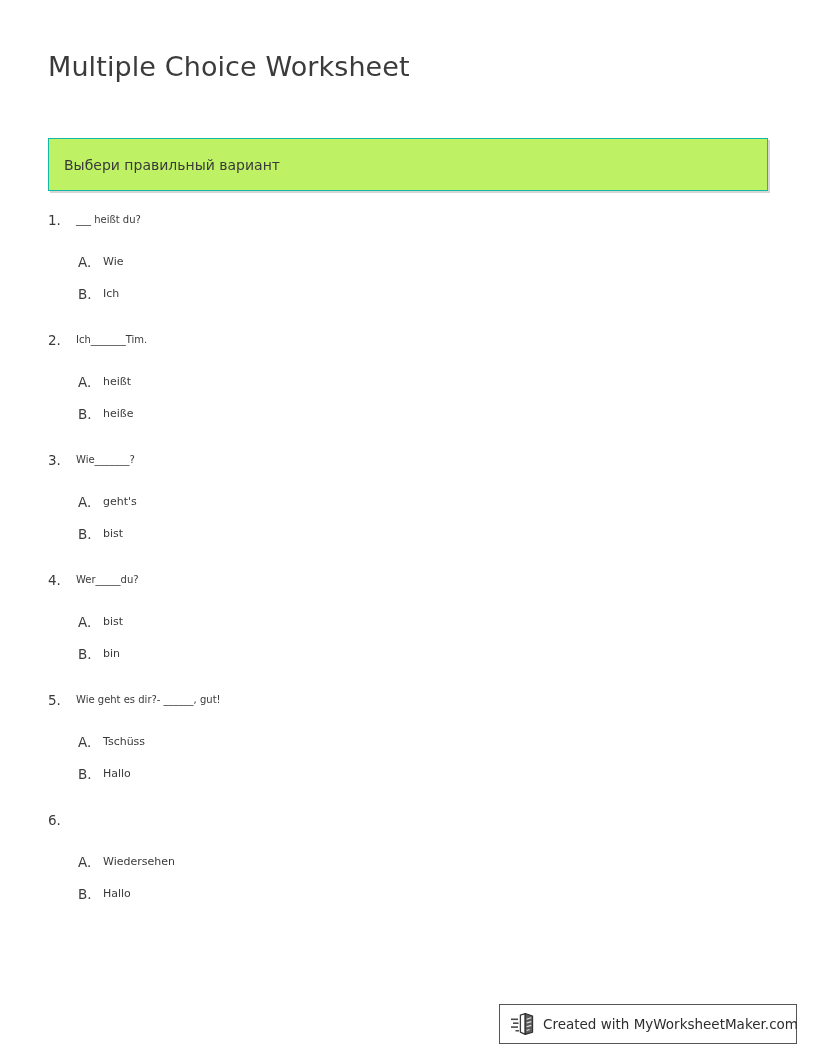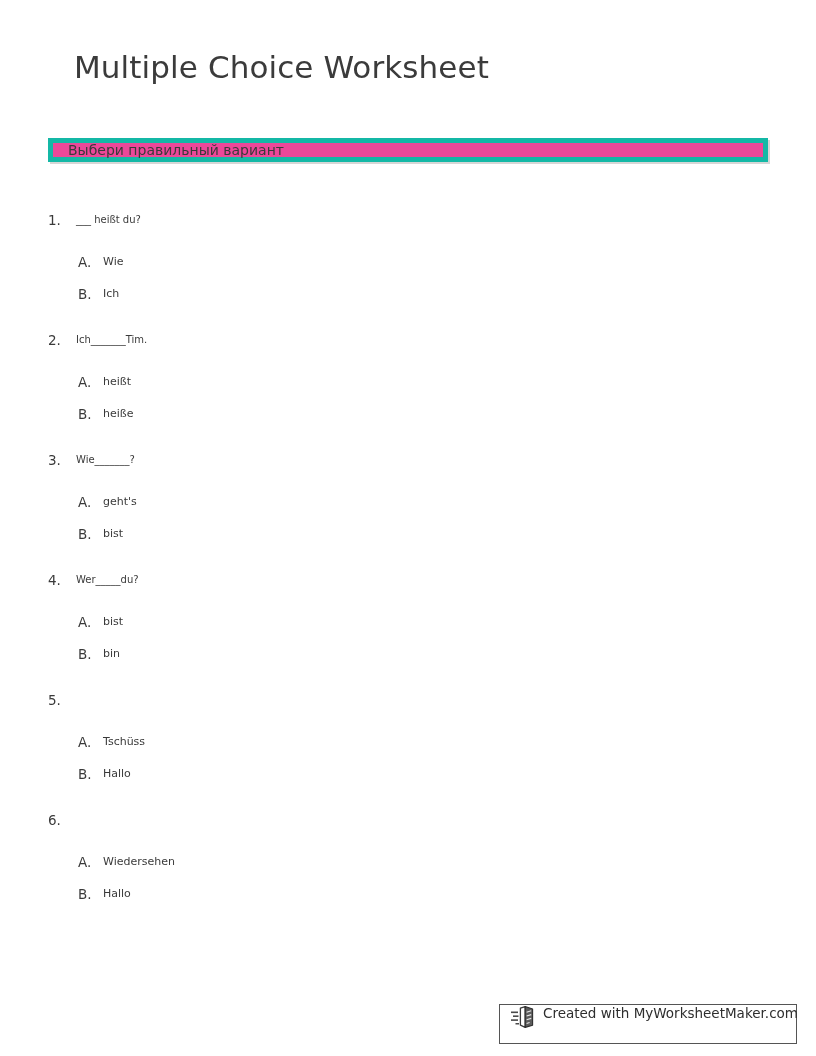--- a/index.html
+++ b/index.html
@@ -19,38 +19,37 @@
   .page {
     position: absolute;
     inset: 0;
     background: #ffffff;
   }
 
   .worksheet-title {
     position: absolute;
     left: 48px;
     top: 47px;
-    font-size: 31px;
+    font-size: 27px;
     font-weight: 400;
     color: #3b3b3b;
     letter-spacing: 0.1px;
     line-height: 40px;
     white-space: nowrap;
-    margin-left: 26px;
   }
 
   .instruction-box {
     position: absolute;
     left: 48px;
     top: 138px;
     width: 720px;
-    height: 24px;
+    height: 53px;
     box-sizing: border-box;
-    border: 5px solid #14b8a6;
-    background: #ec4899;
+    border: 1px solid #14b8a6;
+    background: #bef264;
     box-shadow: 2px 2px 0 rgba(120,120,120,0.30);
   }
   .instruction-text {
     position: absolute;
     left: 15px;
     top: 50%;
     transform: translateY(-50%);
     font-size: 14px;
     color: #3a3a3a;
     white-space: nowrap;
@@ -122,21 +121,21 @@
   .footer-badge {
     position: absolute;
     left: 499px;
     top: 1004px;
     width: 298px;
     height: 40px;
     box-sizing: border-box;
     border: 1px solid #555555;
     background: #ffffff;
     display: flex;
-    align-items: flex-start;
+    align-items: center;
     padding-left: 11px;
   }
   .footer-logo {
     width: 26px;
     height: 24px;
     flex: 0 0 auto;
     margin-right: 6px;
     display: block;
   }
   .footer-text {
@@ -217,20 +216,21 @@
           </div>
           <div class="option-row">
             <span class="option-letter">B.</span>
             <span class="option-text">bin</span>
           </div>
         </div>
       </div>
       <div class="question-block">
         <div class="question-line">
           <span class="question-number">5.</span>
+          <span class="question-text">Wie geht es dir?- ______, gut!</span>
         </div>
         <div class="options">
           <div class="option-row">
             <span class="option-letter">A.</span>
             <span class="option-text">Tschüss</span>
           </div>
           <div class="option-row">
             <span class="option-letter">B.</span>
             <span class="option-text">Hallo</span>
           </div>

